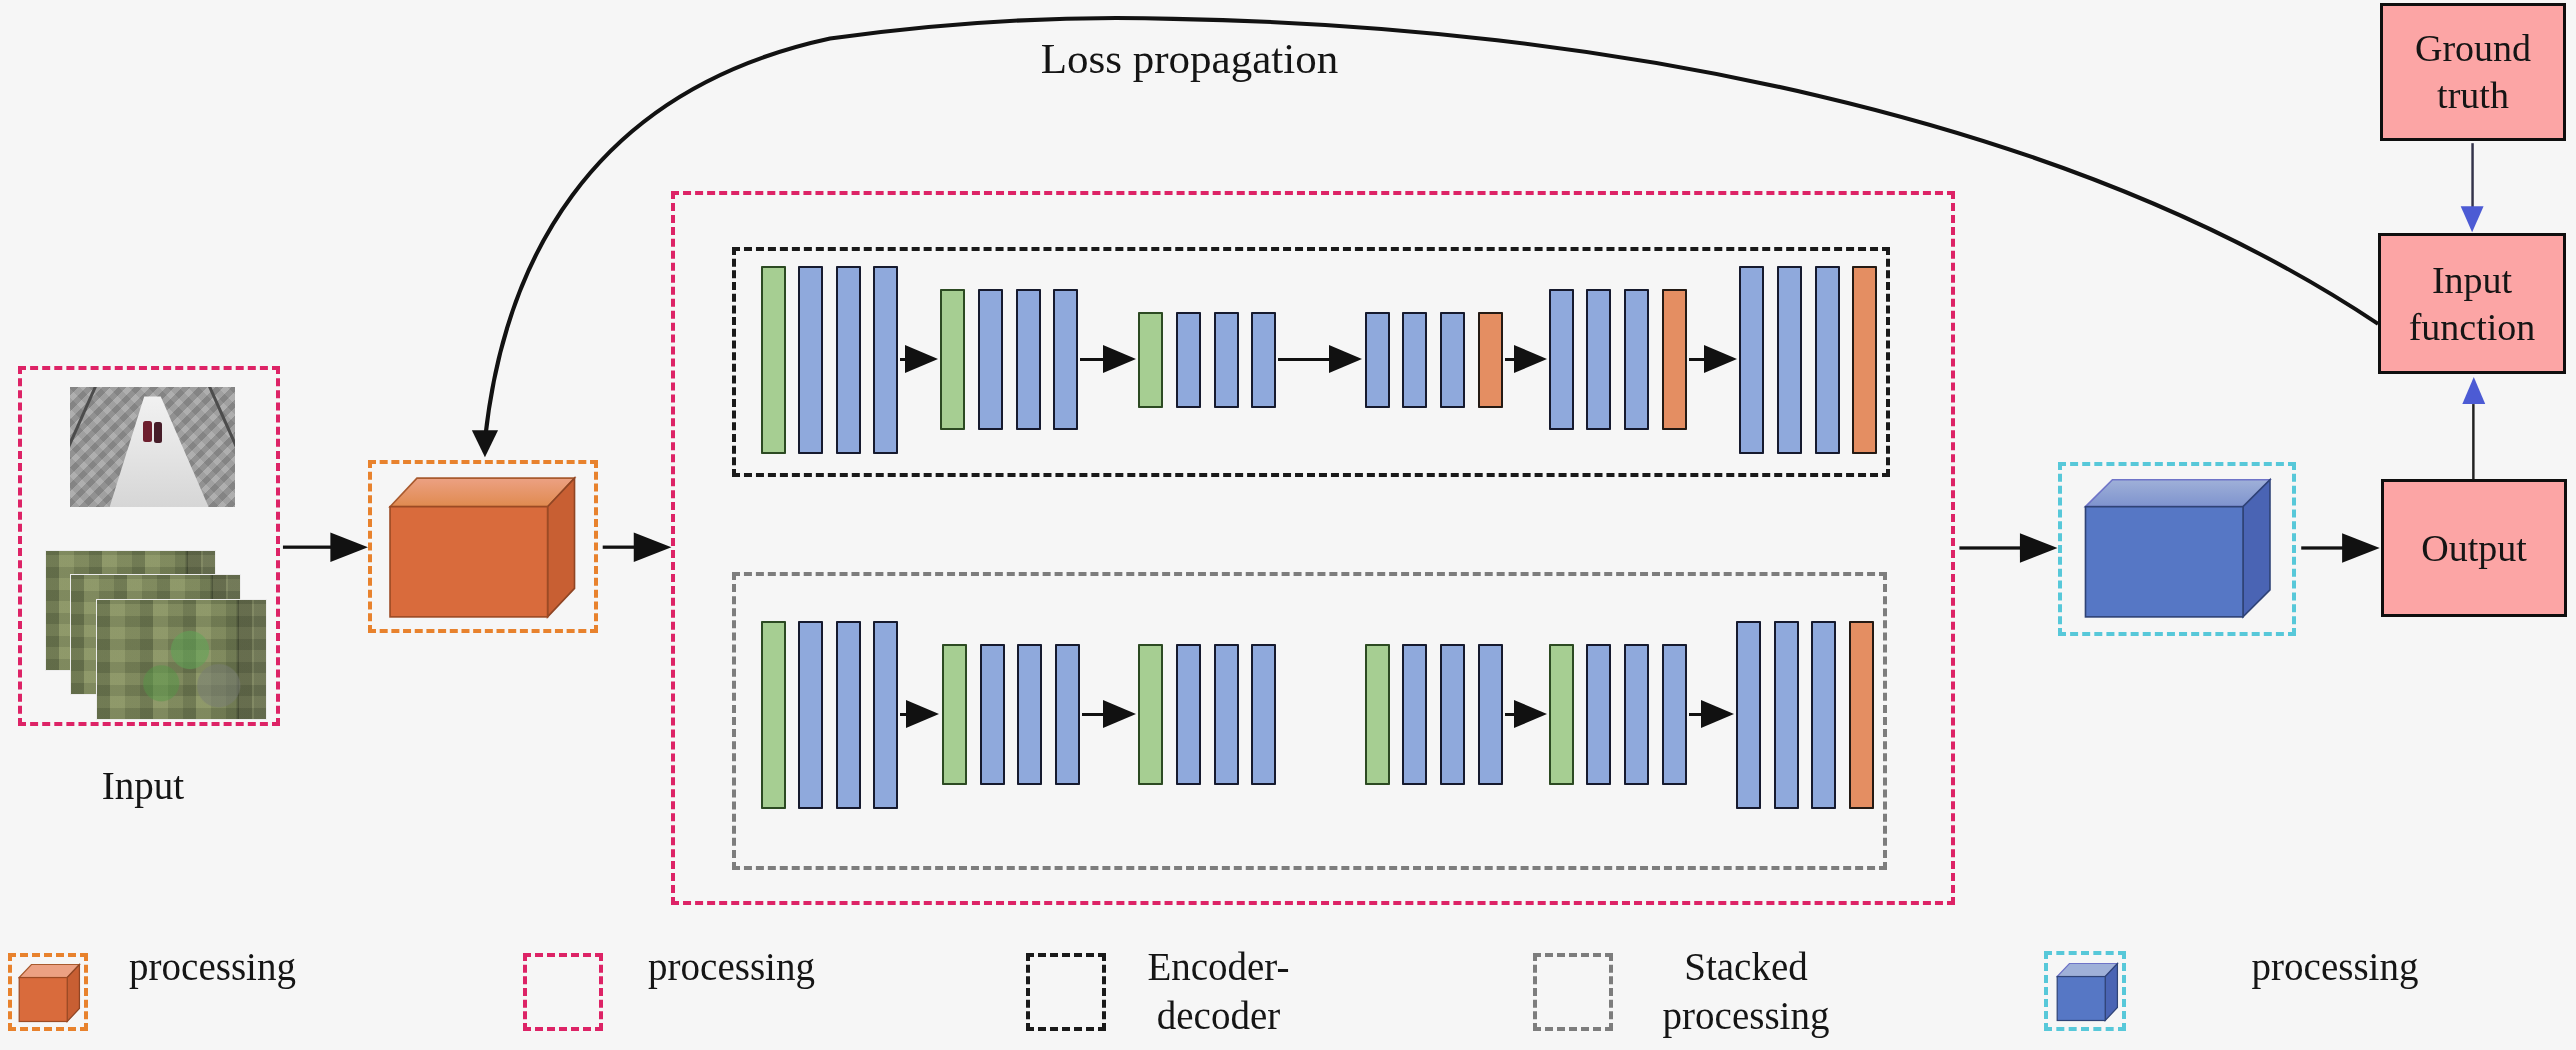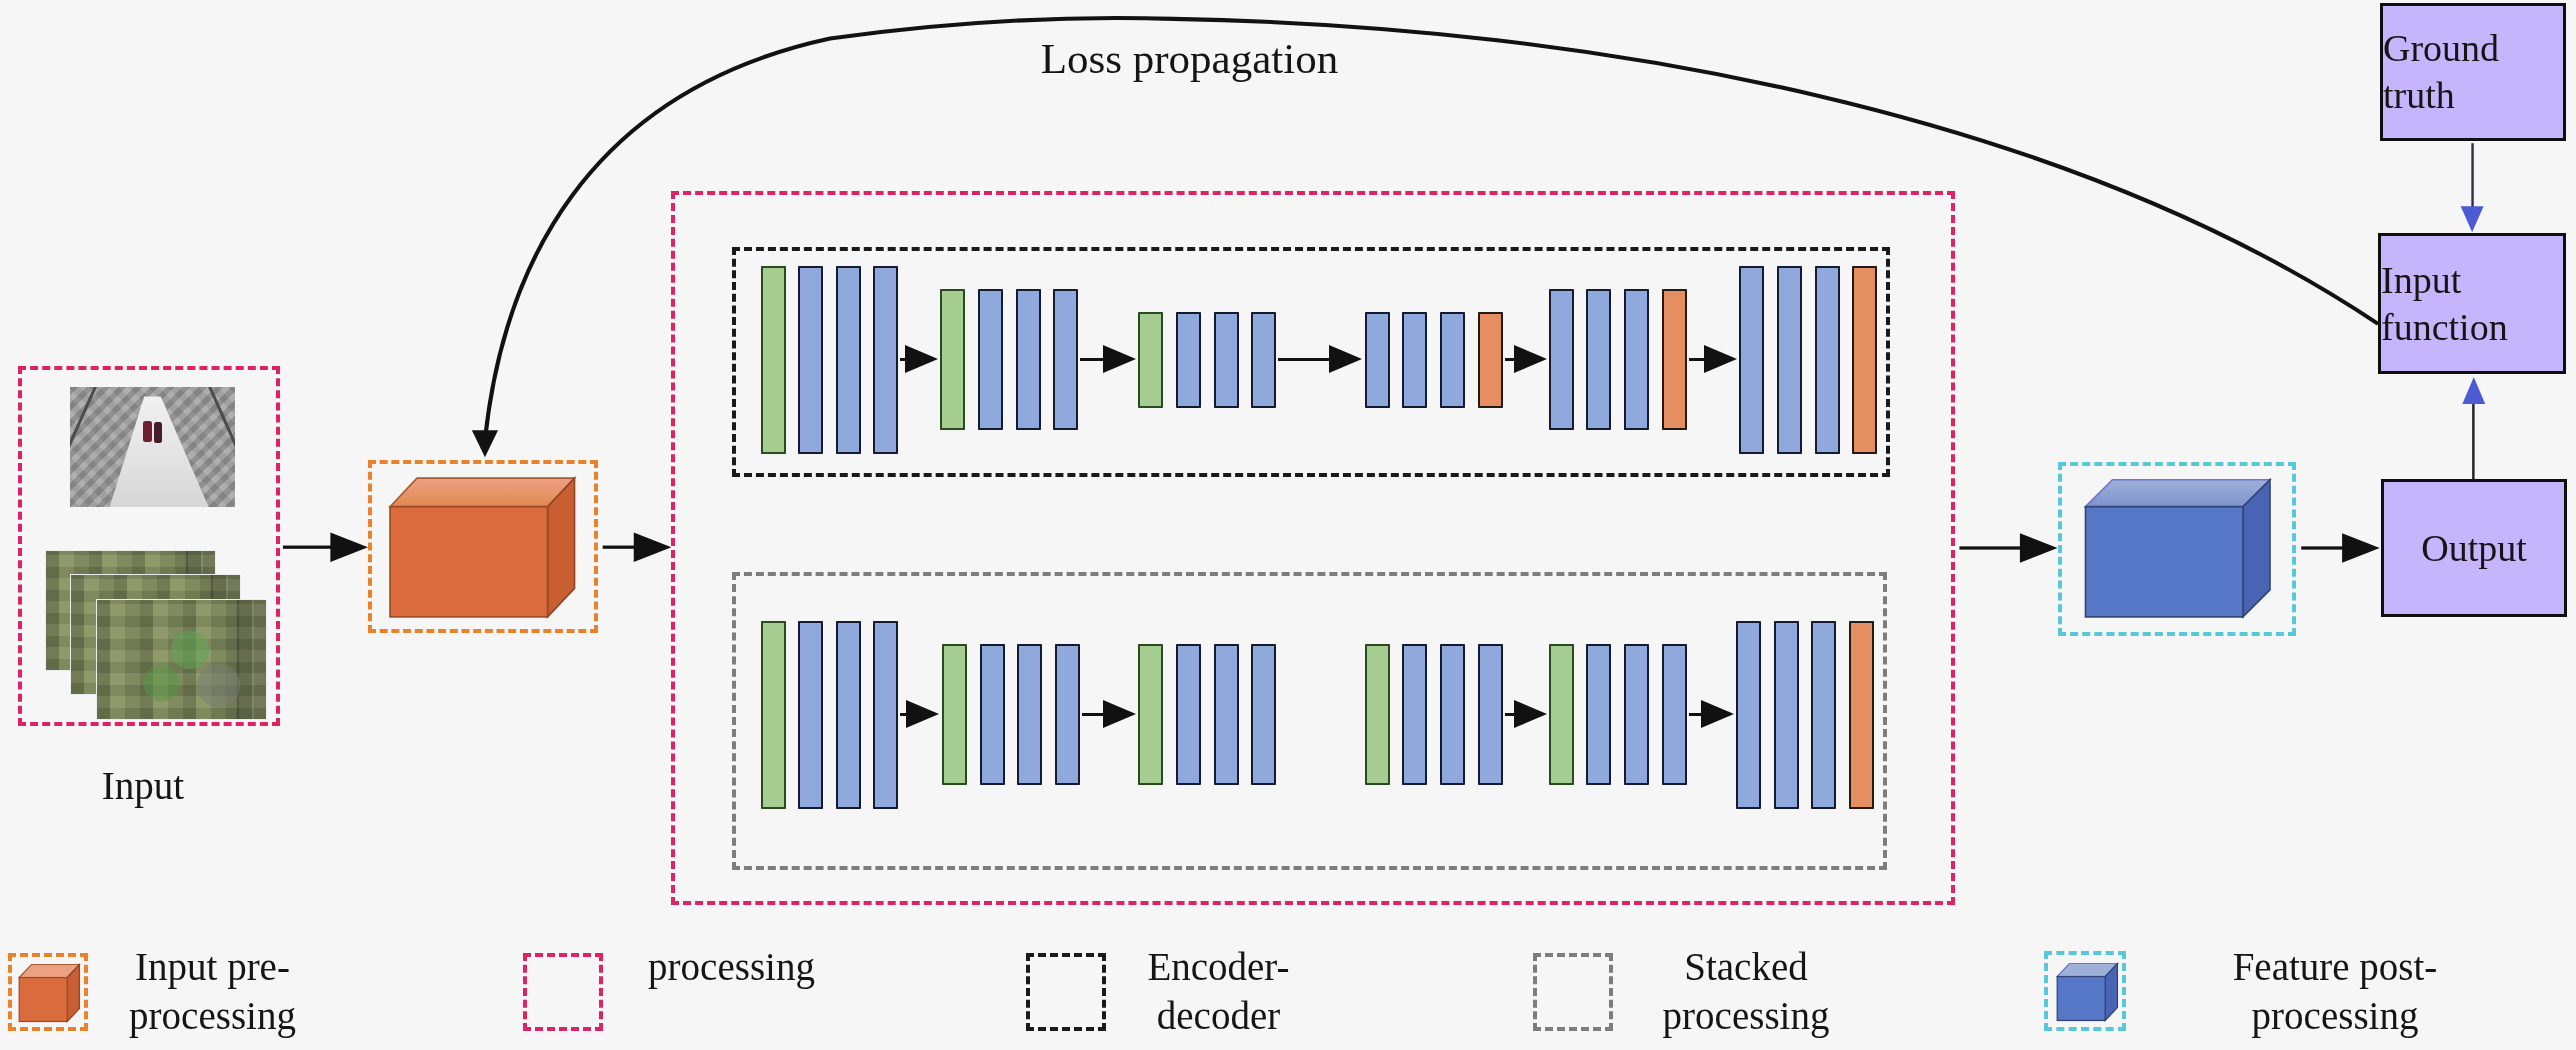--- a/index.html
+++ b/index.html
@@ -10,22 +10,22 @@
   .abs{position:absolute;}
   
   .dashed{position:absolute;border-style:dashed;background:transparent;}
   .crimson-box{border:4.9px dashed #DD2366;}
   .orange-box{border:4.9px dashed #E8822D;}
   .cyan-box{border:4.9px dashed #57C8D9;}
   .black-box{border:4.9px dashed #1a1a1a;}
   .gray-box{border:4.9px dashed #7d7d7d;}
   
   .node{
-    position:absolute;border:3.3px solid #0f0f0f;background:#c4b5fd;
-    display:flex;align-items:center;justify-content:center;
+    position:absolute;border:3.3px solid #0f0f0f;background:#fca5a5;
+    display:flex;align-items:center;justify-content:center;text-align:center;
     font-size:38px;line-height:47px;
   }
   .caption{position:absolute;text-align:center;font-size:39px;line-height:49px;white-space:pre-line;}
   .bp-label{position:absolute;font-size:43px;white-space:nowrap;text-align:center;}
   
   .layer-bar{position:absolute;box-sizing:border-box;border:2.5px solid #15182a;border-radius:0.8px;}
   
   .h-arrow{position:absolute;height:29px;}
   .h-arrow .shaft{position:absolute;left:0;top:13px;height:3.3px;background:#111;}
   .h-arrow .head{position:absolute;right:0;top:0;width:0;height:0;
@@ -239,21 +239,20 @@
 
   <div id="legend">
 
     <div class="dashed orange-box" style="left:8.2px;top:953px;width:72px;height:70px;z-index:2"></div>
     <svg class="abs" style="left:11.4px;top:958px;z-index:3" width="75" height="70" viewBox="0 0 92 86">
       <polygon points="10,24 25,8 84,8 69,24" fill="#ECA183" stroke="#a85a2e" stroke-width="1.5"></polygon>
       <polygon points="69,24 84,8 84,62 69,78" fill="#C85F33" stroke="#8f4524" stroke-width="1.5"></polygon>
       <rect x="10" y="24" width="59" height="54" fill="#D96B3C" stroke="#9c4a24" stroke-width="1.5"></rect>
     </svg>
     <div class="legend-label" style="left:98px;top:942px;width:229px;z-index:2">
-      <div>Input pre-</div>
       <div>processing</div>
     </div>
 
     <div class="dashed crimson-box" style="left:523px;top:953px;width:72px;height:70px;z-index:2"></div>
     <div class="legend-label" style="left:613px;top:942px;width:237px;z-index:2">
       <div>processing</div>
     </div>
 
     <div class="dashed black-box" style="left:1026px;top:953px;width:72px;height:70px;z-index:2"></div>
     <div class="legend-label" style="left:1104px;top:942px;width:229px;z-index:2">
@@ -267,19 +266,18 @@
       <div>processing</div>
     </div>
 
     <div class="dashed cyan-box" style="left:2044px;top:951px;width:74px;height:72px;z-index:2"></div>
     <svg class="abs" style="left:2049px;top:957px;z-index:3" width="75" height="70" viewBox="0 0 92 86">
       <polygon points="10,24 25,8 84,8 69,24" fill="#9FB0D8" stroke="#6f74c8" stroke-width="1.5"></polygon>
       <polygon points="69,24 84,8 84,62 69,78" fill="#4A64B4" stroke="#2f4376" stroke-width="1.5"></polygon>
       <rect x="10" y="24" width="59" height="54" fill="#5677C5" stroke="#2f4376" stroke-width="1.5"></rect>
     </svg>
     <div class="legend-label" style="left:2200px;top:942px;width:270px;z-index:2">
-      <div>Feature post-</div>
       <div>processing</div>
     </div>
 
   </div>
 </div>
 
 
 </body></html>

